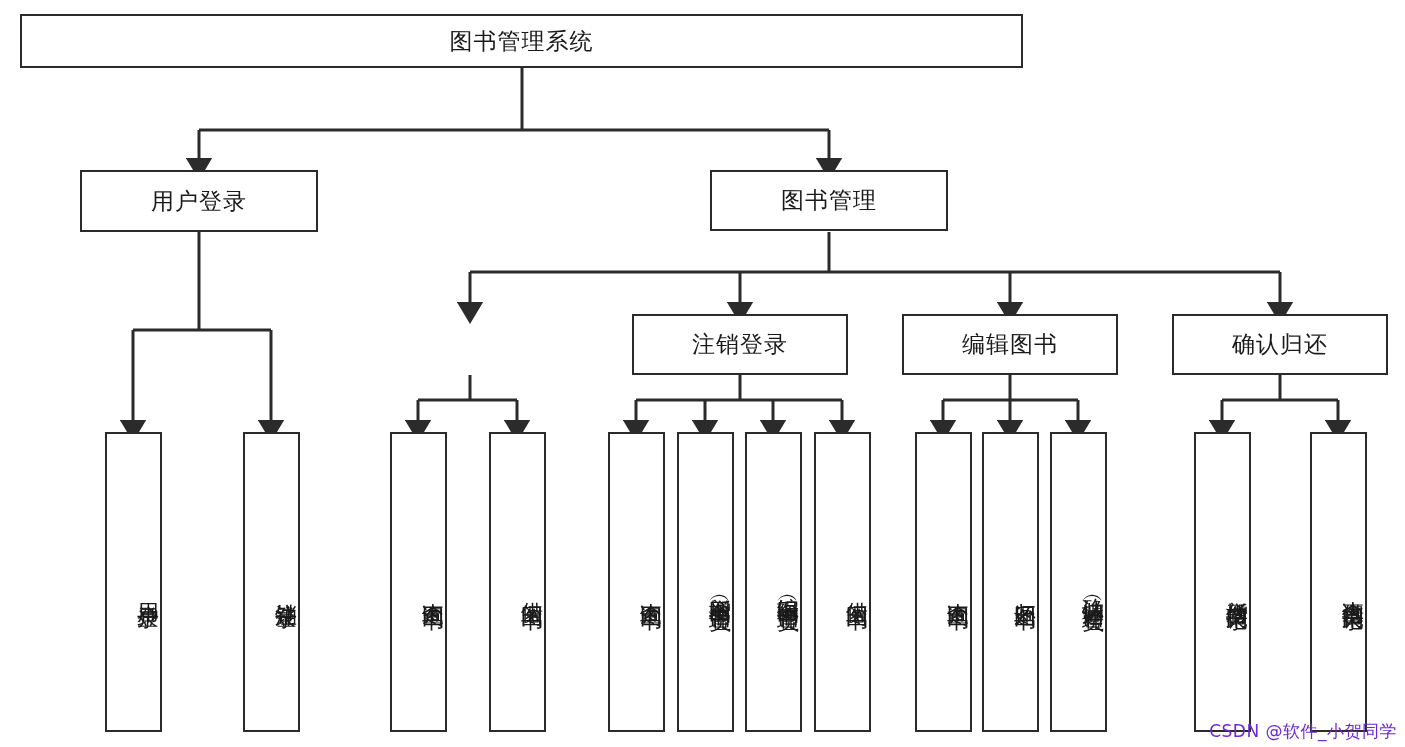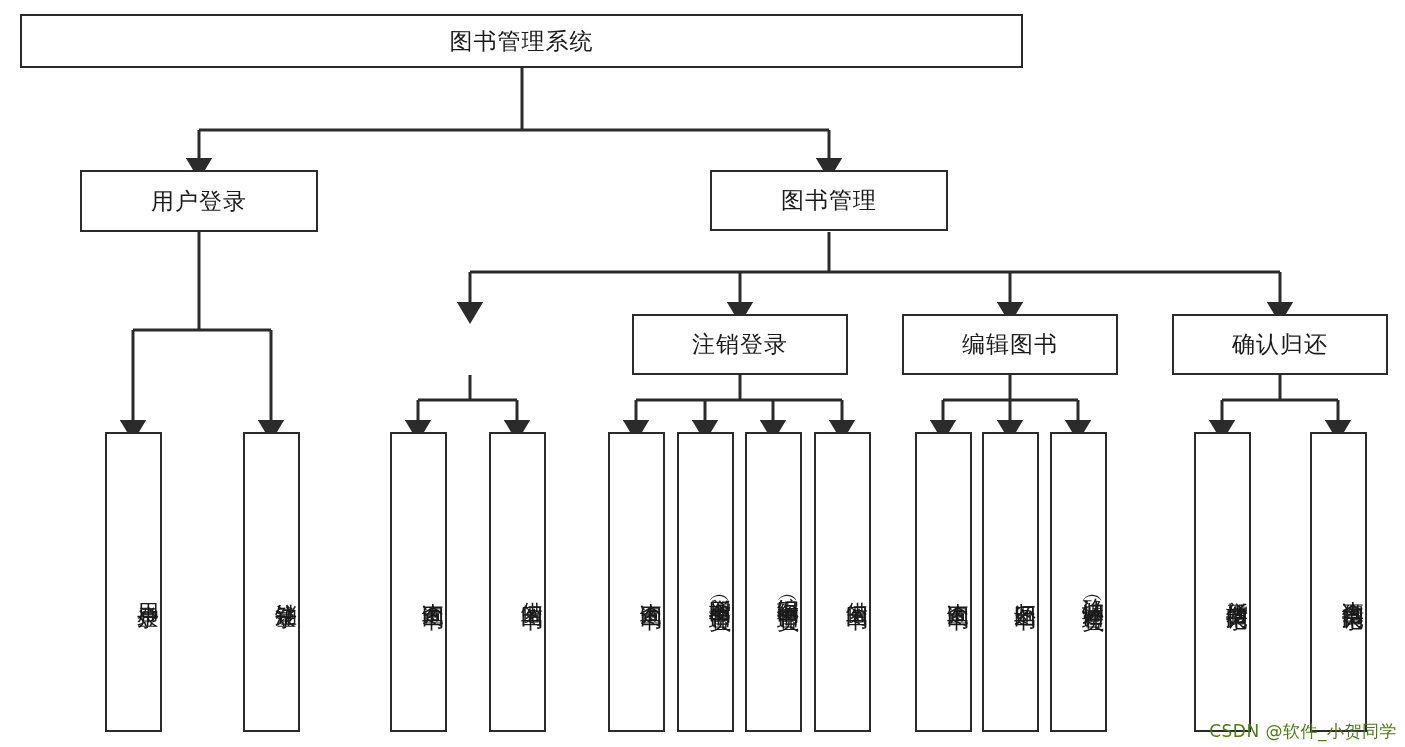--- a/index.html
+++ b/index.html
@@ -55,21 +55,21 @@
   .node.vert > span {
     writing-mode: vertical-rl;
     text-orientation: upright;
     display: block;
   }
   .watermark {
     position: absolute;
     right: 8px;
     bottom: 4px;
     font-size: 17px;
-    color: #4d7c0f;
+    color: #6d28d9;
     letter-spacing: 0.5px;
     z-index: 3;
     white-space: nowrap;
   }
 </style>
 </head>
 <body>
 
 <div id="diagram-root">
 

